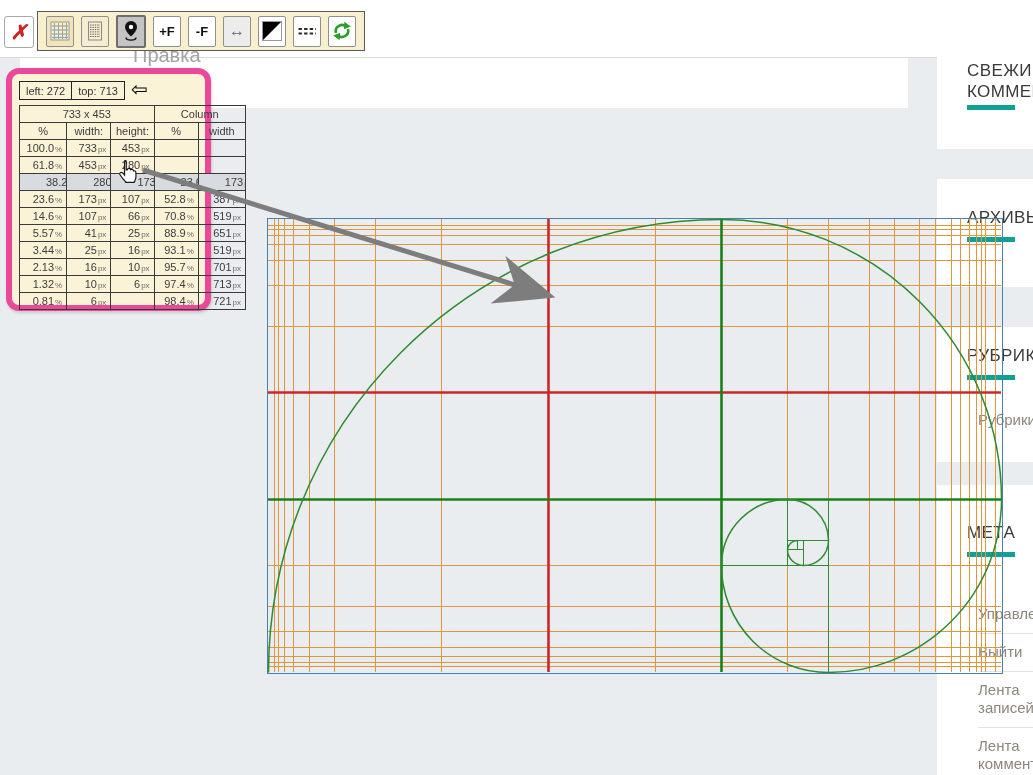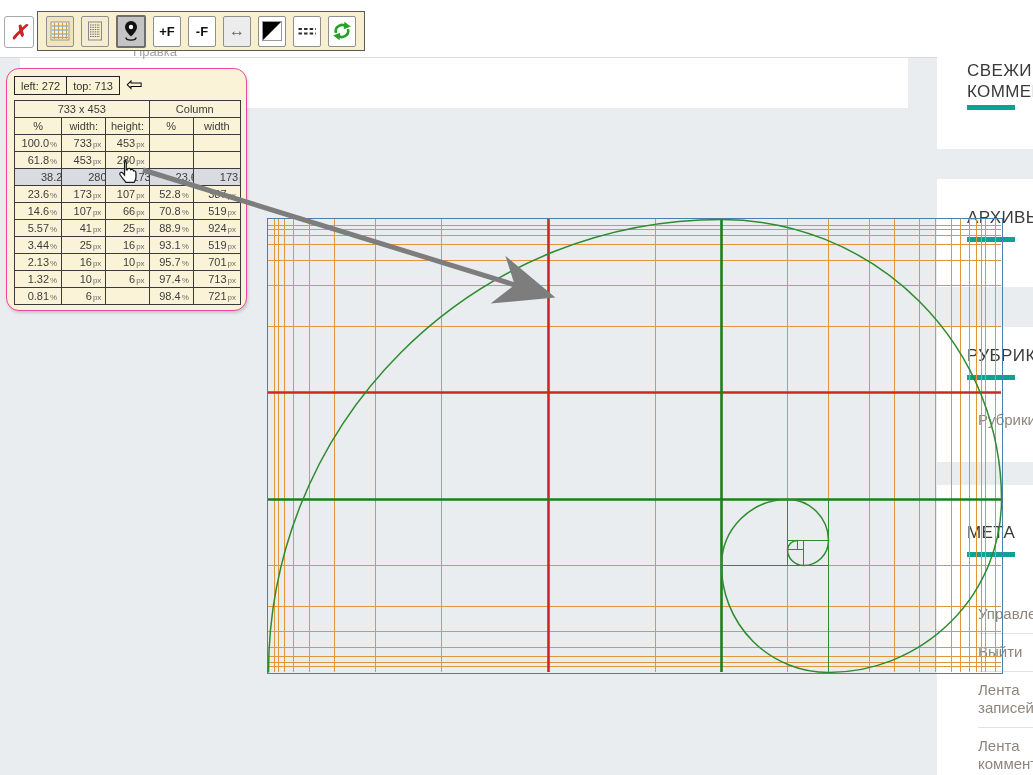--- a/index.html
+++ b/index.html
@@ -3,21 +3,21 @@
 <meta charset="utf-8">
 <style>
   html,body{margin:0;padding:0;}
   body{font-family:"Liberation Sans",sans-serif;background:#fff;}
   #screen{position:relative;width:1033px;height:775px;overflow:hidden;background:#fff;}
 
   
   .page-bg{position:absolute;left:0;top:57px;width:1033px;height:718px;background:#e9edf0;z-index:0;}
   .topline{position:absolute;left:0;top:57px;width:1033px;height:1px;background:#d9dcde;z-index:1;}
   .white-card{position:absolute;left:20px;top:58px;width:888px;height:50px;background:#fff;z-index:1;}
-  .edit-link{position:absolute;left:133px;top:44px;font-size:13px;color:#a3a3a3;z-index:2;}
+  .edit-link{position:absolute;left:133px;top:44px;font-size:20px;color:#a3a3a3;z-index:2;}
 
   
   aside{position:absolute;left:937px;top:57px;width:96px;height:718px;z-index:4;}
   .widget{position:absolute;left:0;width:120px;background:#fff;box-sizing:border-box;}
   .w1{top:0;height:92px;padding-top:3px;}
   .w2{top:122px;height:108px;padding-top:28px;}
   .w3{top:270px;height:135px;padding-top:18px;}
   .w4{top:428px;height:290px;padding-top:37px;}
   .widget h2{margin:0 0 0 30px;font-size:17px;line-height:21px;font-weight:400;letter-spacing:.4px;color:#3a3a3a;width:115px;}
   .accent{margin:9px 0 0 30px;width:48px;height:5px;}
@@ -28,22 +28,22 @@
   .widget li{padding:9px 0 10px;}
   .w4 li{border-bottom:1px solid #e2e2e2;width:80px;}
   .w4 li:last-child{border-bottom:none;}
   .widget a{font-size:15px;color:#8d867c;text-decoration:none;}
 
   
   #grid-svg{position:absolute;z-index:20;pointer-events:none;}
   #arrow-svg{position:absolute;left:0;top:0;width:1033px;height:775px;z-index:35;pointer-events:none;}
 
   
-  .panel{position:absolute;left:6px;top:68px;width:241px;height:243px;background:#fbf3d8;
-         border:1px solid #ec4899;border-radius:13px;z-index:30;
+  .panel{position:absolute;left:6px;top:68px;width:205px;height:243px;background:#fbf3d8;
+         border:6px solid #ec4899;border-radius:13px;z-index:30;
          box-shadow:1px 2px 3px rgba(0,0,0,.15);box-sizing:border-box;padding:7px 6px 6px 7px;}
   .panel-head{position:relative;height:22px;margin-bottom:2px;}
   .coord-box{display:inline-block;border:1px solid #222;background:#fbf3d8;font-size:11px;color:#333;
              padding:3px 6px 2px;vertical-align:top;}
   .coord-box + .coord-box{border-left:none;}
   .back-arrow{position:absolute;left:112px;top:-4px;font-size:20px;color:#000;}
   table.meas{border-collapse:collapse;width:227px;table-layout:fixed;}
   table.meas th,table.meas td{border:1px solid #3a3a3a;font-size:11px;color:#3c3c3c;
       padding:1px 4px 1px 1px;height:14px;white-space:nowrap;overflow:hidden;}
   table.meas th{font-weight:400;text-align:center;padding:1px 2px;}
@@ -225,21 +225,21 @@
             <td><span class="v">107</span><span class="u">px</span></td>
             <td><span class="v">66</span><span class="u">px</span></td>
             <td><span class="v">70.8</span><span class="u">%</span></td>
             <td><span class="v">519</span><span class="u">px</span></td>
           </tr>
           <tr>
             <td><span class="v">5.57</span><span class="u">%</span></td>
             <td><span class="v">41</span><span class="u">px</span></td>
             <td><span class="v">25</span><span class="u">px</span></td>
             <td><span class="v">88.9</span><span class="u">%</span></td>
-            <td><span class="v">924</span><span class="u">px</span></td>
+            <td><span class="v">651</span><span class="u">px</span></td>
           </tr>
           <tr>
             <td><span class="v">3.44</span><span class="u">%</span></td>
             <td><span class="v">25</span><span class="u">px</span></td>
             <td><span class="v">16</span><span class="u">px</span></td>
             <td><span class="v">93.1</span><span class="u">%</span></td>
             <td><span class="v">519</span><span class="u">px</span></td>
           </tr>
           <tr>
             <td><span class="v">2.13</span><span class="u">%</span></td>

